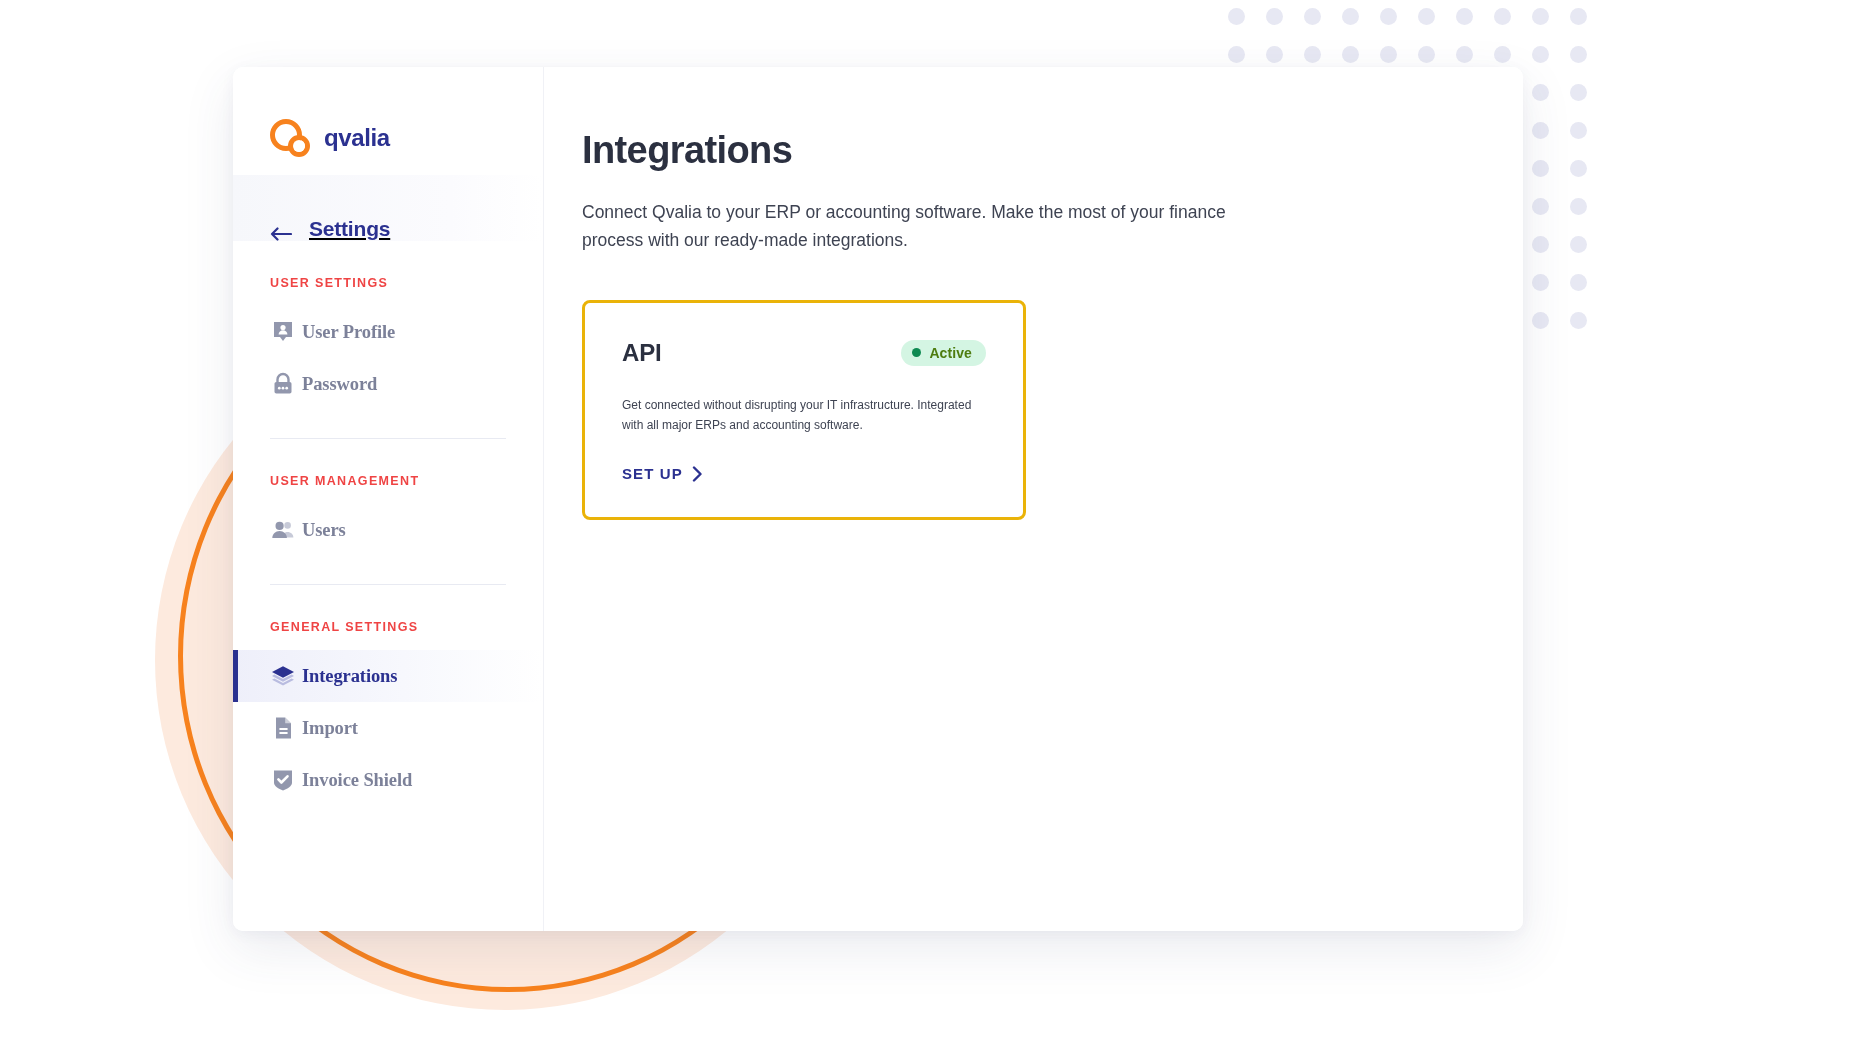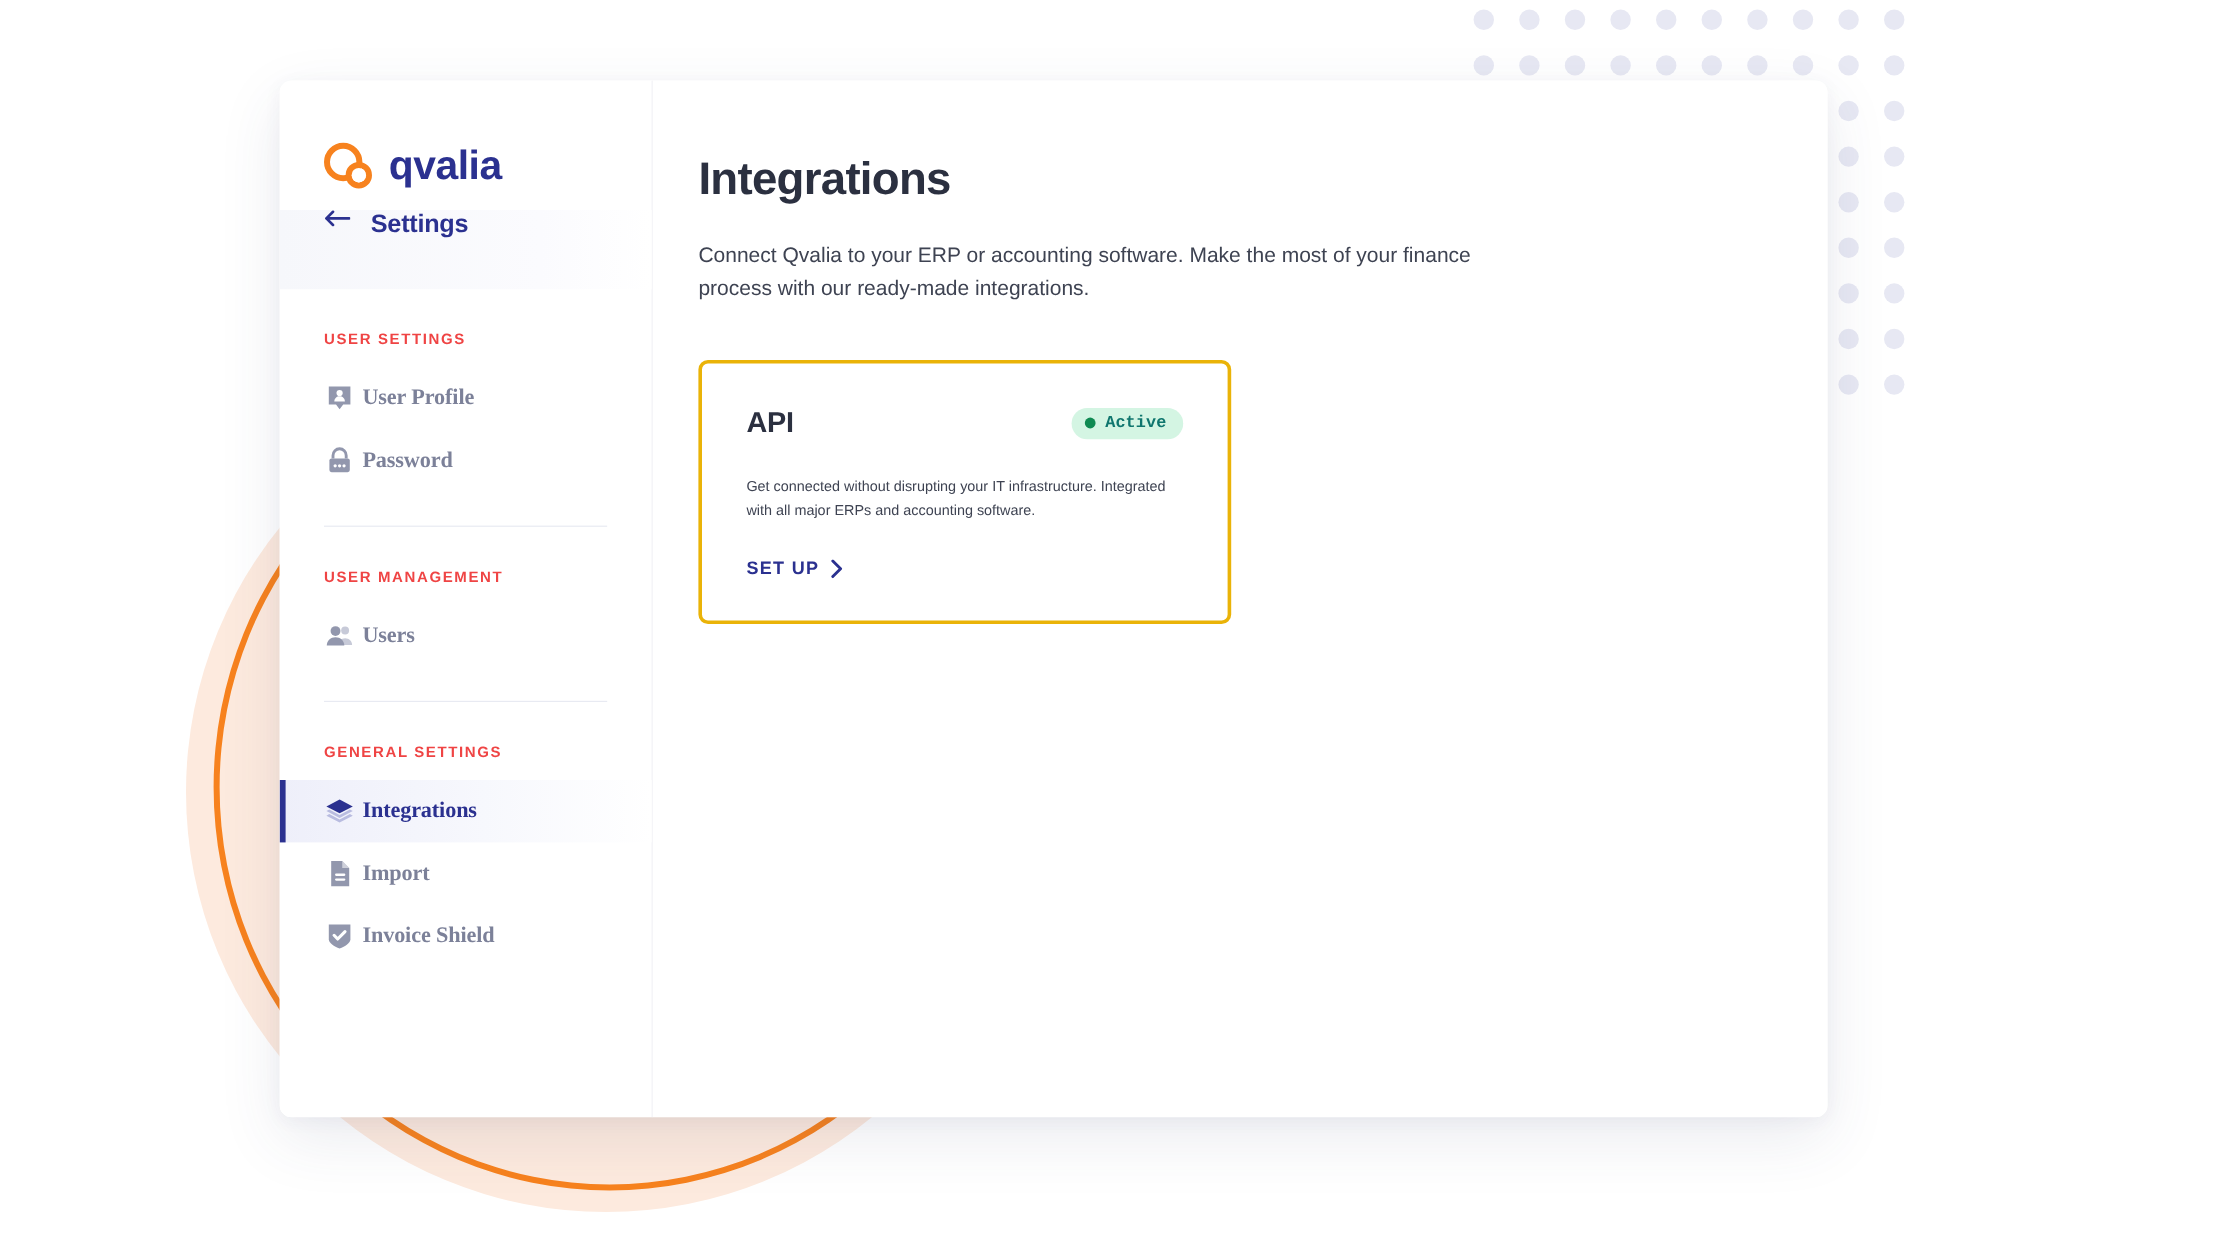--- a/index.html
+++ b/index.html
@@ -87,34 +87,35 @@
 
   .logo-row {
     display: flex;
     align-items: center;
     gap: 12px;
     padding: 34px 0 0 37px;
     height: 108px;
   }
   .logo-mark { width: 42px; height: 40px; display: block; }
   .logo-word {
-    font-size: 34px;
+    font-size: 24px;
     font-weight: 700;
     color: #2b3190;
     letter-spacing: -0.4px;
     line-height: 1;
   }
 
   .settings-row {
     display: flex;
-    align-items: flex-start;
+    align-items: flex-end;
     gap: 17px;
     height: 66px;
     padding-left: 37px;
     background: linear-gradient(90deg, #f6f7fb 0%, #fbfbfe 70%, #ffffff 100%);
+    text-decoration: underline;
   }
   .back-arrow { width: 22px; height: 14px; display: block; }
   .settings-label {
     font-size: 21px;
     font-weight: 700;
     color: #2b3190;
     letter-spacing: -0.2px;
   }
 
   .section-title {
@@ -227,23 +228,22 @@
   .badge-dot {
     width: 9px;
     height: 9px;
     border-radius: 50%;
     background: #0f8a52;
     flex: 0 0 9px;
   }
   .badge-text {
     font-size: 14px;
     font-weight: 600;
-    color: #0f766e;
+    color: #4d7c0f;
     letter-spacing: 0.1px;
-    font-family: Liberation Mono, monospace;
   }
   .card-body {
     font-size: 12px;
     line-height: 1.68;
     color: #3e4352;
     margin-bottom: 30px;
   }
   .card-link {
     display: inline-flex;
     align-items: center;

